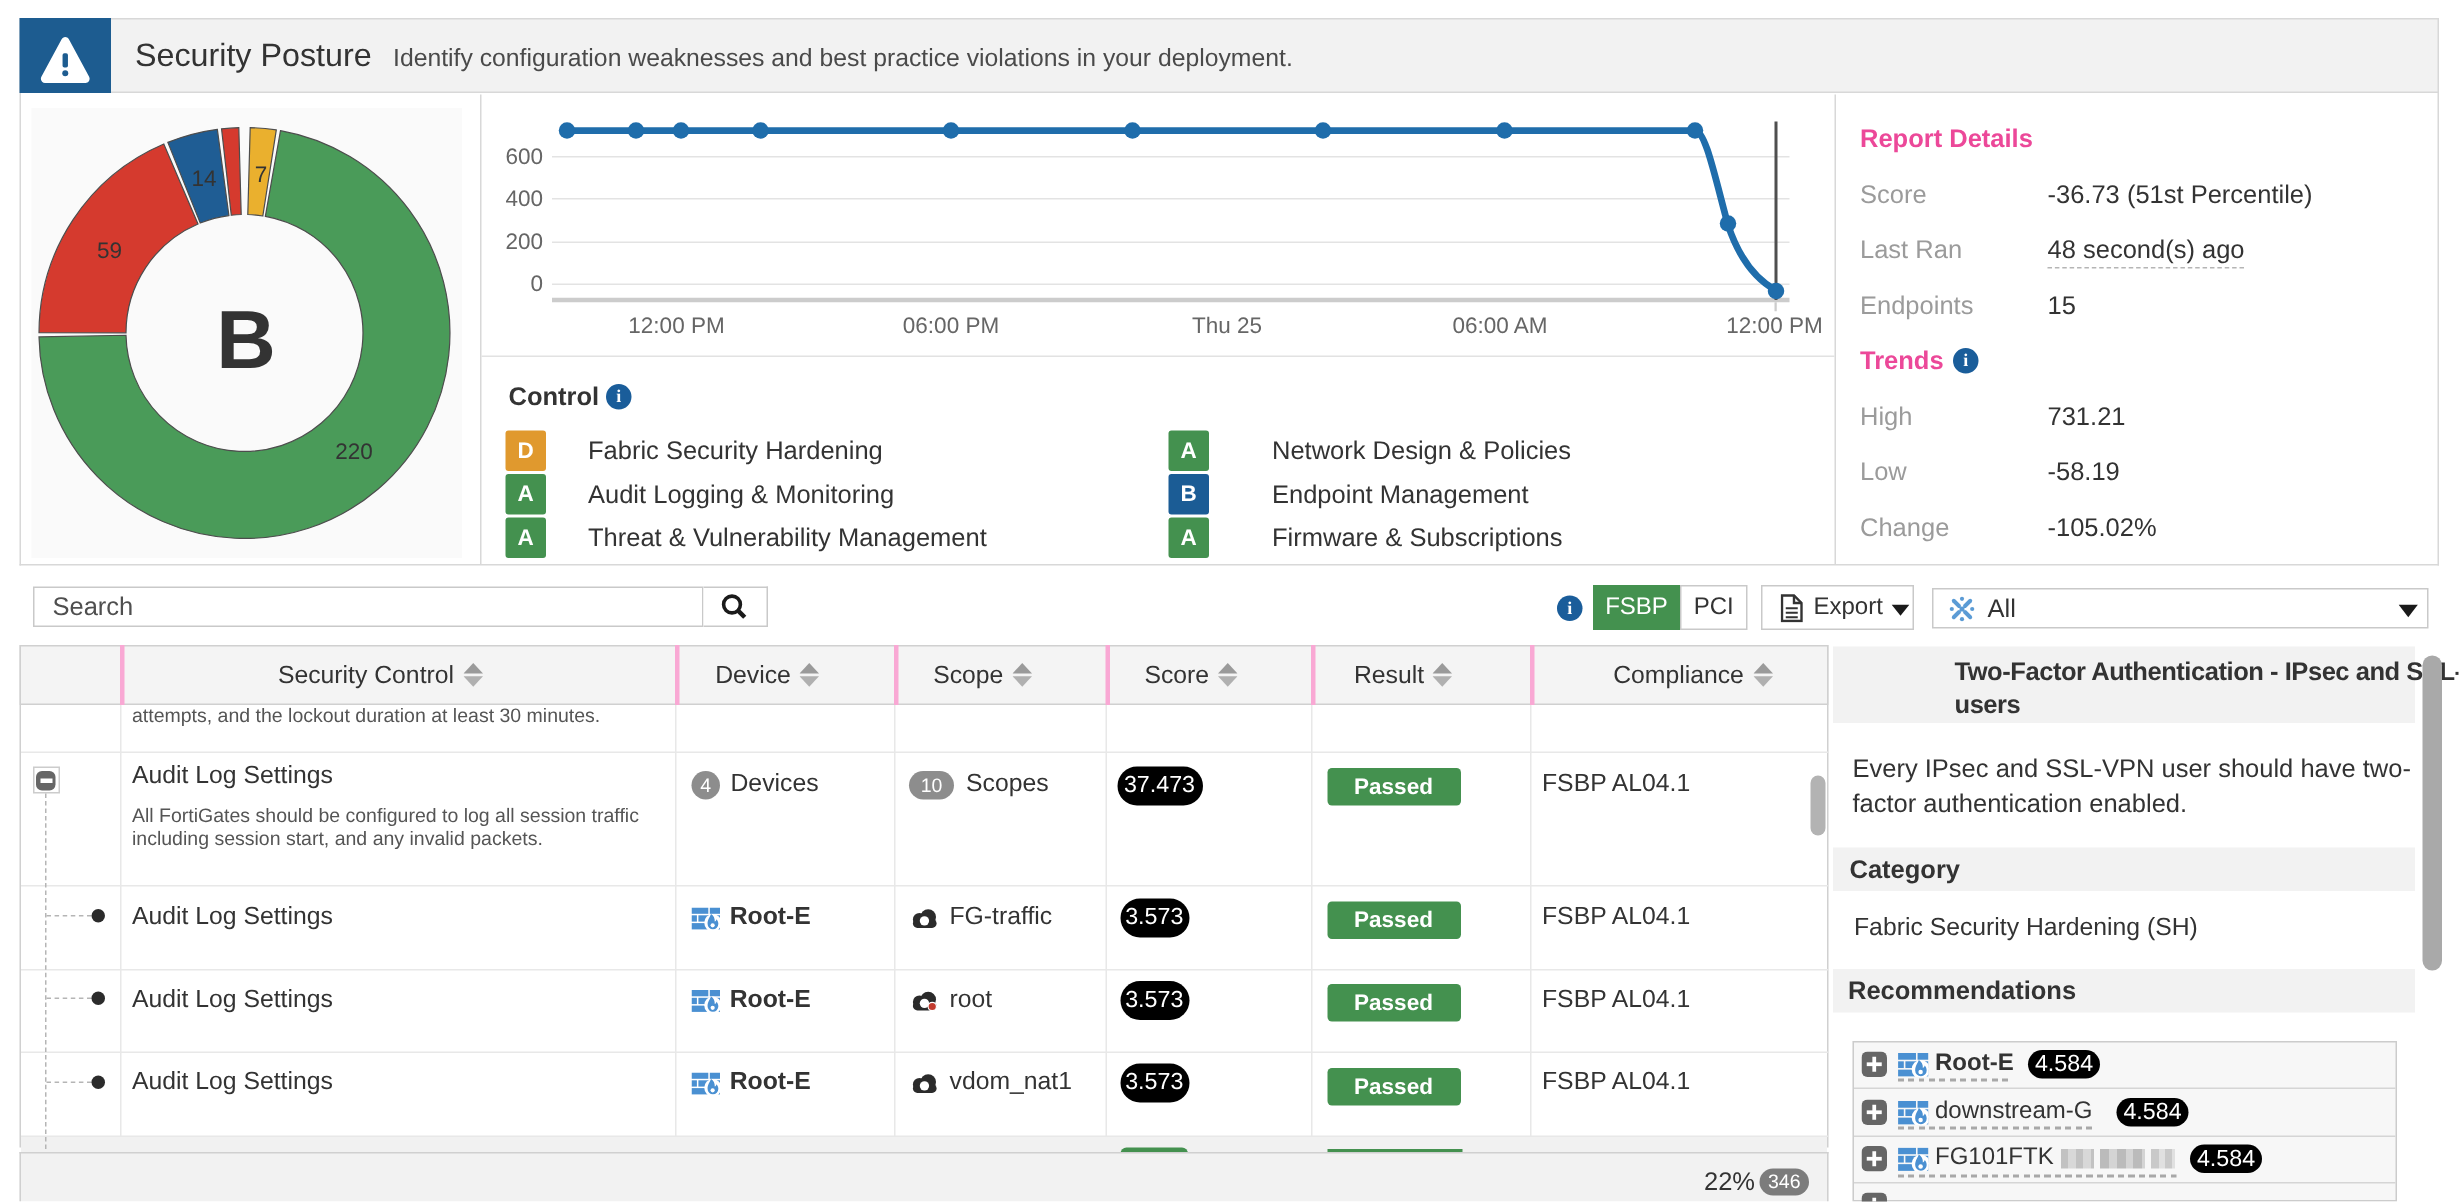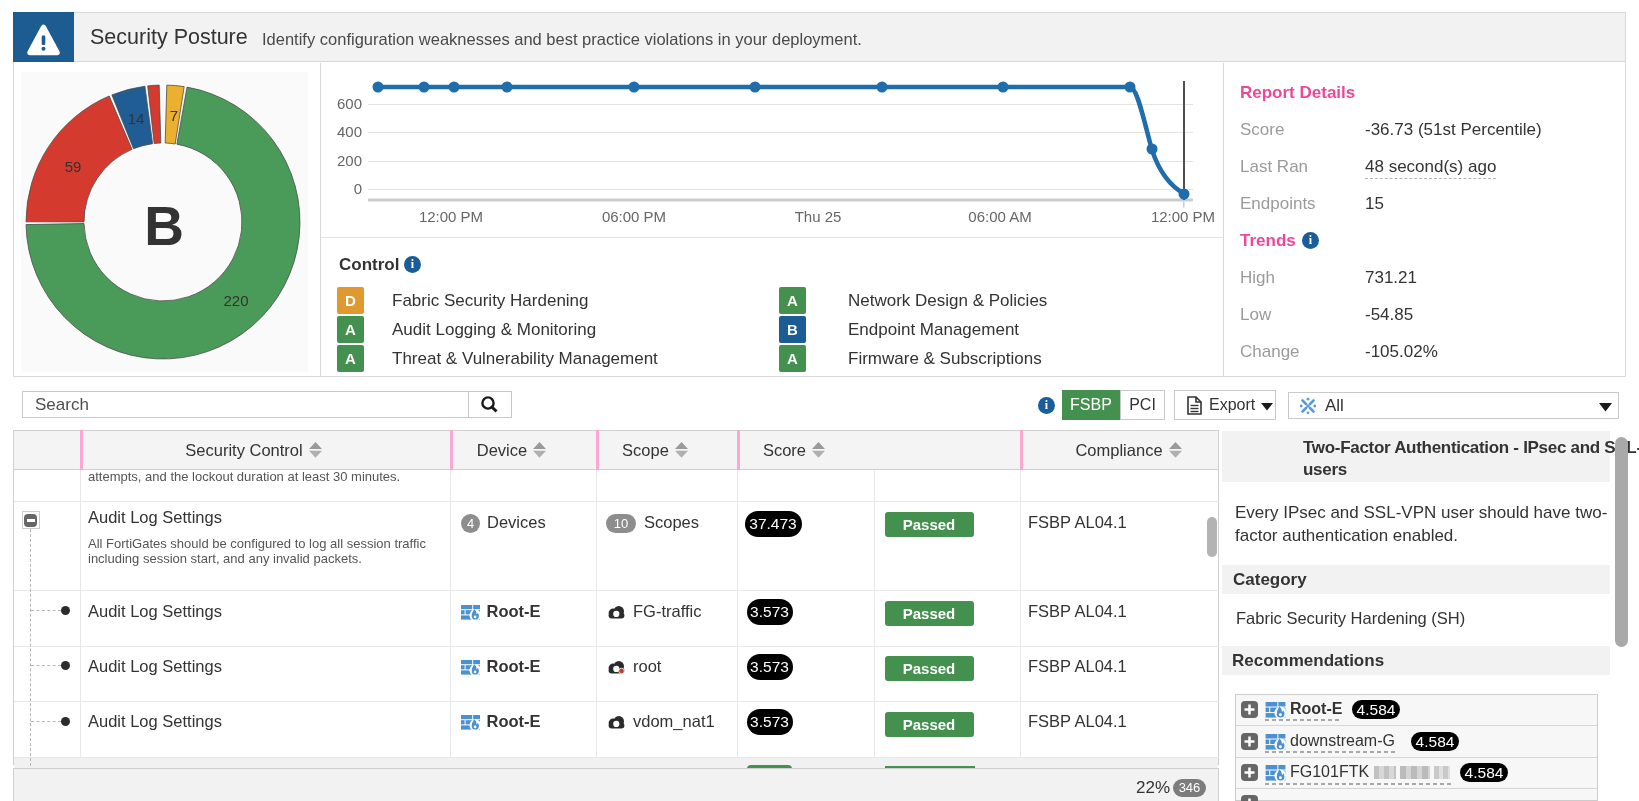--- a/index.html
+++ b/index.html
@@ -176,21 +176,21 @@
   <div class="abs rval" style="left:1365px;top:120px;">-36.73 (51st Percentile)</div>
   <div class="abs rlab" style="left:1240px;top:157px;">Last Ran</div>
   <div class="abs rval" style="left:1365px;top:157px;border-bottom:1px dashed #b5b5b5;padding-bottom:1px;">48 second(s) ago</div>
   <div class="abs rlab" style="left:1240px;top:194px;">Endpoints</div>
   <div class="abs rval" style="left:1365px;top:194px;">15</div>
   <div class="abs rhead" style="left:1240px;top:231px;">Trends</div>
   <div class="abs infoi" style="left:1302px;top:232px;"></div>
   <div class="abs rlab" style="left:1240px;top:268px;">High</div>
   <div class="abs rval" style="left:1365px;top:268px;">731.21</div>
   <div class="abs rlab" style="left:1240px;top:305px;">Low</div>
-  <div class="abs rval" style="left:1365px;top:305px;">-54.85</div>
+  <div class="abs rval" style="left:1365px;top:305px;">-58.19</div>
   <div class="abs rlab" style="left:1240px;top:342px;">Change</div>
   <div class="abs rval" style="left:1365px;top:342px;">-105.02%</div>
 
   <div class="abs" id="searchbox">Search</div>
   <div class="abs" id="searchbtn">
     <svg width="41" height="25" viewBox="0 0 41 25">
       <circle cx="19" cy="11" r="5.6" fill="none" stroke="#1a1a1a" stroke-width="2.4"></circle>
       <line x1="23.2" y1="15.2" x2="27.5" y2="19.5" stroke="#1a1a1a" stroke-width="3"></line>
     </svg>
   </div>
@@ -238,20 +238,24 @@
       </svg></div>
   <div class="abs hcell" style="left:450px;top:430px;width:146px;">Device<svg class="sorts" width="13" height="16" viewBox="0 0 13 16">
         <path d="M0 7 L6.5 0 L13 7 Z" fill="#9a9a9a"></path>
         <path d="M0 8.8 L6.5 15.8 L13 8.8 Z" fill="#b0b0b0"></path>
       </svg></div>
   <div class="abs hcell" style="left:596px;top:430px;width:141px;">Scope<svg class="sorts" width="13" height="16" viewBox="0 0 13 16">
         <path d="M0 7 L6.5 0 L13 7 Z" fill="#9a9a9a"></path>
         <path d="M0 8.8 L6.5 15.8 L13 8.8 Z" fill="#b0b0b0"></path>
       </svg></div>
   <div class="abs hcell" style="left:737px;top:430px;width:137px;">Score<svg class="sorts" width="13" height="16" viewBox="0 0 13 16">
+        <path d="M0 7 L6.5 0 L13 7 Z" fill="#9a9a9a"></path>
+        <path d="M0 8.8 L6.5 15.8 L13 8.8 Z" fill="#b0b0b0"></path>
+      </svg></div>
+  <div class="abs hcell" style="left:874px;top:430px;width:146px;">Result<svg class="sorts" width="13" height="16" viewBox="0 0 13 16">
         <path d="M0 7 L6.5 0 L13 7 Z" fill="#9a9a9a"></path>
         <path d="M0 8.8 L6.5 15.8 L13 8.8 Z" fill="#b0b0b0"></path>
       </svg></div>
   <div class="abs hcell" style="left:1020px;top:430px;width:240px;">Compliance<svg class="sorts" width="13" height="16" viewBox="0 0 13 16">
         <path d="M0 7 L6.5 0 L13 7 Z" fill="#9a9a9a"></path>
         <path d="M0 8.8 L6.5 15.8 L13 8.8 Z" fill="#b0b0b0"></path>
       </svg></div>
 
   <div class="abs vline" style="left:80px;top:470px;height:298px;"></div>
   <div class="abs vline" style="left:450px;top:470px;height:298px;"></div>

